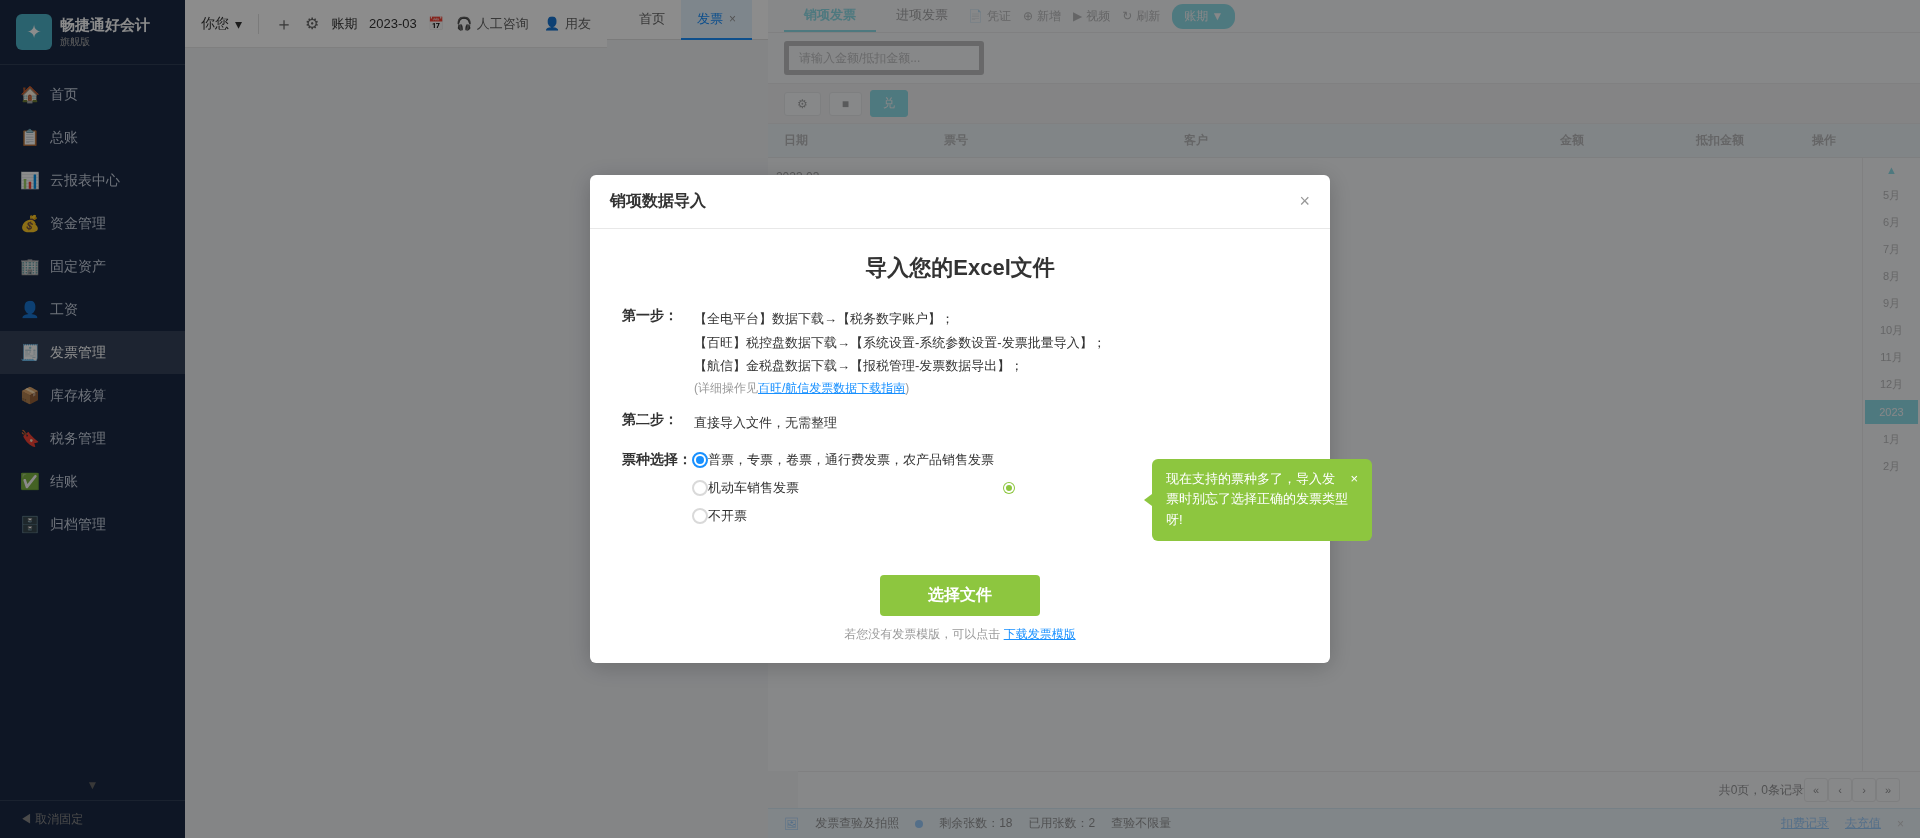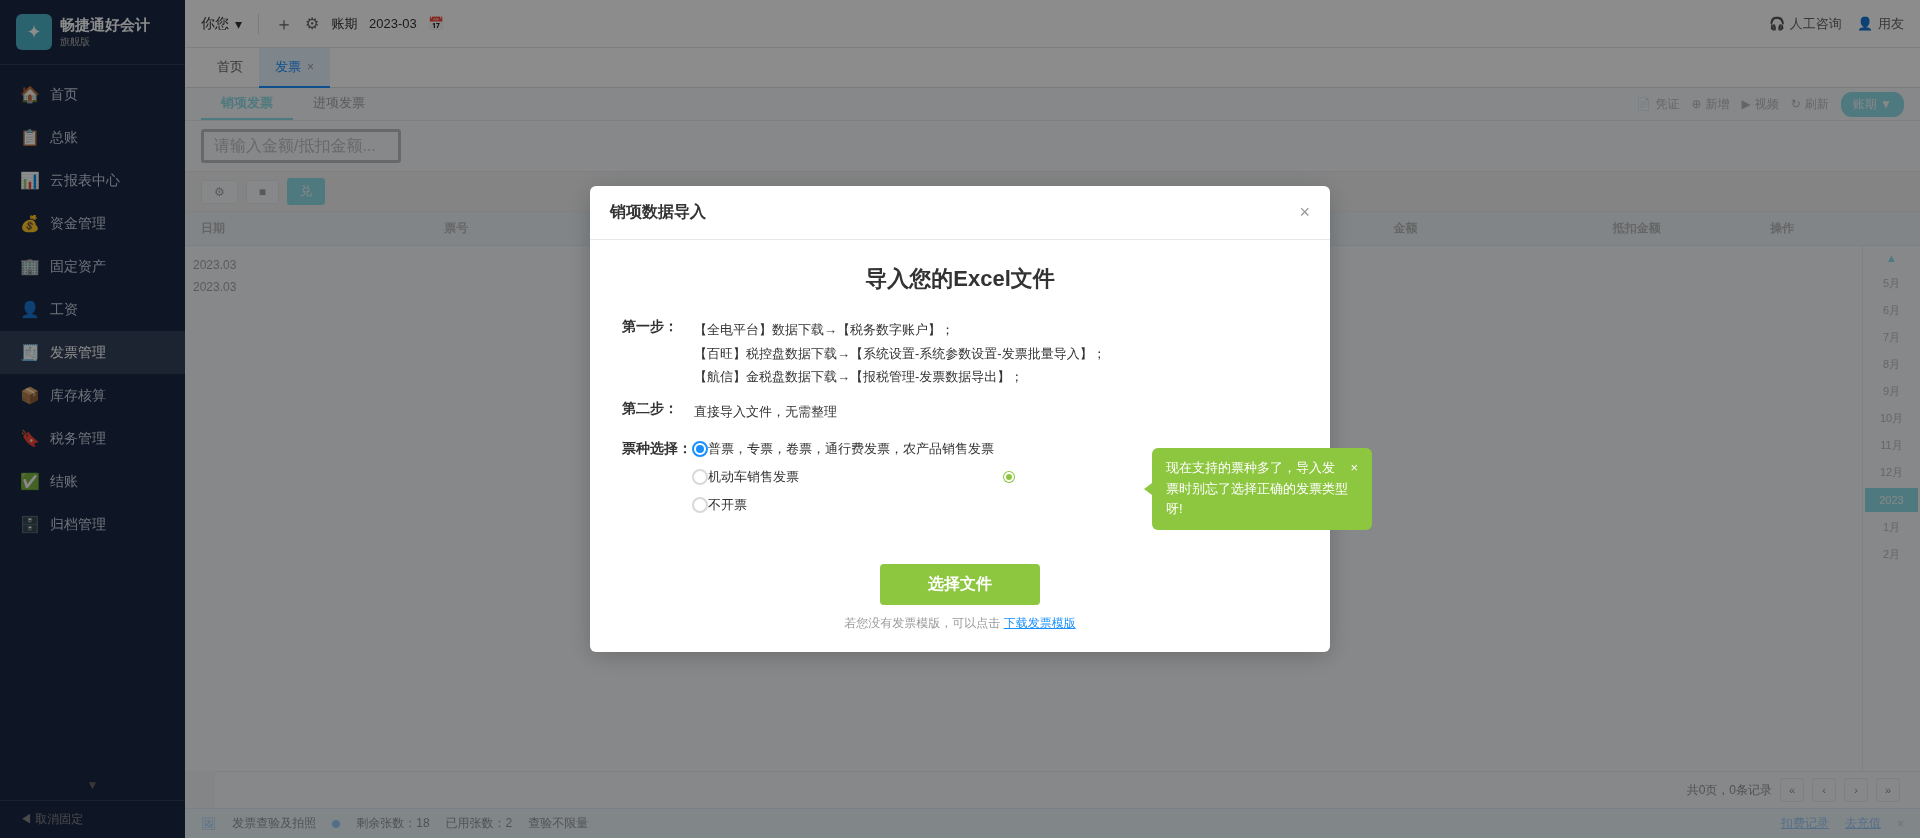--- a/index.html
+++ b/index.html
@@ -16,21 +16,21 @@
     .sidebar-logo-badge { font-size: 10px; color: #aaa; }
     .sidebar-nav { flex: 1; overflow-y: auto; padding: 8px 0; }
     .sidebar-nav::-webkit-scrollbar { width: 4px; }
     .sidebar-item { display: flex; align-items: center; gap: 10px; padding: 12px 20px; cursor: pointer; color: #c8d0de; font-size: 14px; transition: background 0.2s; }
     .sidebar-item.active { background: rgba(255,255,255,0.12); color: #fff; }
     .sidebar-item-icon { width: 20px; text-align: center; font-size: 16px; }
     .sidebar-scroll-btn { text-align: center; padding: 8px; color: #666; font-size: 12px; cursor: pointer; }
     .sidebar-cancel { padding: 10px 20px; color: #888; font-size: 12px; cursor: pointer; border-top: 1px solid rgba(255,255,255,0.1); }
 
     
-    .main-area { flex: 1; display: flex; flex-direction: column; background: #f0f2f5; height: 100%; }
+    .main-area { flex: 1; display: flex; background: #f0f2f5; height: 100%; }
 
     
     .topbar { height: 48px; background: #fff; display: flex; align-items: center; padding: 0 16px; gap: 12px; border-bottom: 1px solid #e8e8e8; flex-shrink: 0; }
     .topbar-account { display: flex; align-items: center; gap: 6px; font-size: 14px; color: #333; cursor: pointer; }
     .topbar-divider { width: 1px; height: 20px; background: #e0e0e0; margin: 0 4px; }
     .topbar-add { font-size: 18px; color: #666; cursor: pointer; }
     .topbar-gear { font-size: 16px; color: #666; cursor: pointer; }
     .topbar-period-btn { display: flex; align-items: center; gap: 4px; font-size: 13px; color: #333; cursor: pointer; }
     .topbar-right { margin-left: auto; display: flex; align-items: center; gap: 16px; }
     .topbar-service { display: flex; align-items: center; gap: 4px; color: #666; cursor: pointer; }
@@ -40,34 +40,34 @@
     .tabs-bar { background: #fff; display: flex; align-items: center; padding: 0 16px; border-bottom: 1px solid #e0e0e0; height: 40px; flex-shrink: 0; }
     .tab { padding: 0 16px; height: 40px; display: flex; align-items: center; gap: 6px; cursor: pointer; font-size: 13px; color: #666; border-bottom: 2px solid transparent; }
     .tab.active { color: #1890ff; border-bottom: 2px solid #1890ff; background: #e6f4ff; }
     .tab-close { font-size: 12px; color: #999; cursor: pointer; }
     .invoice-tabs { display: flex; gap: 0; }
     .invoice-tab { padding: 6px 20px; cursor: pointer; font-size: 13px; color: #333; border-bottom: 2px solid transparent; }
     .invoice-tab.active { color: #00bcd4; border-bottom: 2px solid #00bcd4; font-weight: bold; }
 
     
     .filter-bar { background: #fff; padding: 8px 16px; display: flex; align-items: center; gap: 8px; border-bottom: 1px solid #e0e0e0; flex-shrink: 0; }
-    .filter-input { border: 3px solid #737373; border-radius: 3px; padding: 5px 10px; width: 200px; font-size: 16px; color: #c2410c; }
+    .filter-input { border: 5px solid #737373; border-radius: 3px; padding: 5px 10px; width: 200px; font-size: 12px; color: #c2410c; }
 
     
     .action-bar { background: #f0f0f0; padding: 6px 16px; display: flex; align-items: center; gap: 8px; border-bottom: 1px solid #e0e0e0; flex-shrink: 0; }
     .action-btn { padding: 4px 12px; border: 1px solid #d9d9d9; border-radius: 3px; cursor: pointer; font-size: 12px; background: #fff; color: #333; display: flex; align-items: center; gap: 4px; }
     .action-btn.teal { background: #00bcd4; color: #fff; border-color: #00bcd4; }
 
     
     .bottom-bar { background: #e6f7ff; padding: 6px 16px; display: flex; align-items: center; gap: 16px; font-size: 12px; border-top: 1px solid #b3e0f7; flex-shrink: 0; }
     .bottom-bar-icon { color: #1890ff; }
     .bottom-bar-link { color: #1890ff; cursor: pointer; text-decoration: underline; }
 
     
-    .pagination { background: #fff; padding: 6px 20px; display: flex; align-items: center; justify-content: flex-end; gap: 8px; font-size: 12px; border-top: 1px solid #e0e0e0; flex-shrink: 0; margin-left: 30px; }
+    .pagination { background: #fff; padding: 6px 20px; display: flex; align-items: center; justify-content: flex-end; font-size: 12px; border-top: 1px solid #e0e0e0; flex-shrink: 0; margin-left: 30px; }
     .page-btn { width: 24px; height: 24px; border: 1px solid #d9d9d9; border-radius: 3px; display: flex; align-items: center; justify-content: center; cursor: pointer; font-size: 11px; }
 
     
     .overlay { position: fixed; top: 0; left: 0; width: 1920px; height: 838px; background: rgba(0,0,0,0.45); z-index: 100; display: flex; align-items: center; justify-content: center; }
 
     
     .modal { background: #fff; border-radius: 6px; width: 740px; box-shadow: 0 4px 24px rgba(0,0,0,0.2); position: relative; z-index: 101; }
     .modal-header { padding: 16px 20px; border-bottom: 1px solid #e8e8e8; display: flex; align-items: flex-end; justify-content: space-between; }
     .modal-title { font-size: 16px; font-weight: bold; color: #333; }
     .modal-close { font-size: 18px; color: #999; cursor: pointer; background: none; border: none; }
@@ -194,21 +194,21 @@
         <span>首页</span>
       </div>
       <div class="tab active">
         <span>发票</span>
         <span class="tab-close">×</span>
       </div>
     </div>
 
     <div class="bg-content" style="flex:1; display:flex; flex-direction:column; overflow:hidden;">
 
-      <div style="background:#fff; padding:0 16px; border-bottom:1px solid #e0e0e0; display:flex; align-items:center; justify-content:space-between; flex-shrink:0;">
+      <div style="background:#fff; padding:0 16px; border-bottom:1px solid #e0e0e0; display:flex; align-items:center; justify-content:flex-start; flex-shrink:0;">
         <div class="invoice-tabs">
           <div class="invoice-tab active">
             <span>销项发票</span>
           </div>
           <div class="invoice-tab">
             <span>进项发票</span>
           </div>
         </div>
         <div class="header-actions">
           <div class="header-action-btn">
@@ -310,20 +310,23 @@
     </div>
     <div class="modal-body">
       <div class="modal-main-title">导入您的Excel文件</div>
 
       <div class="step-row">
         <div class="step-label">第一步：</div>
         <div class="step-content">
           <div>【全电平台】数据下载→【税务数字账户】；</div>
           <div>【百旺】税控盘数据下载→【系统设置-系统参数设置-发票批量导入】；</div>
           <div>【航信】金税盘数据下载→【报税管理-发票数据导出】；</div>
+          <div class="step-hint">
+            <span>(详细操作见</span><a class="step-link">百旺/航信发票数据下载指南</a><span>)</span>
+          </div>
         </div>
       </div>
 
       <div class="step-row" style="margin-top:8px;">
         <div class="step-label">第二步：</div>
         <div class="step-content">直接导入文件，无需整理</div>
       </div>
 
       <div style="display:flex; align-items:flex-start; margin-top:16px;">
         <div class="ticket-label">票种选择：</div>

